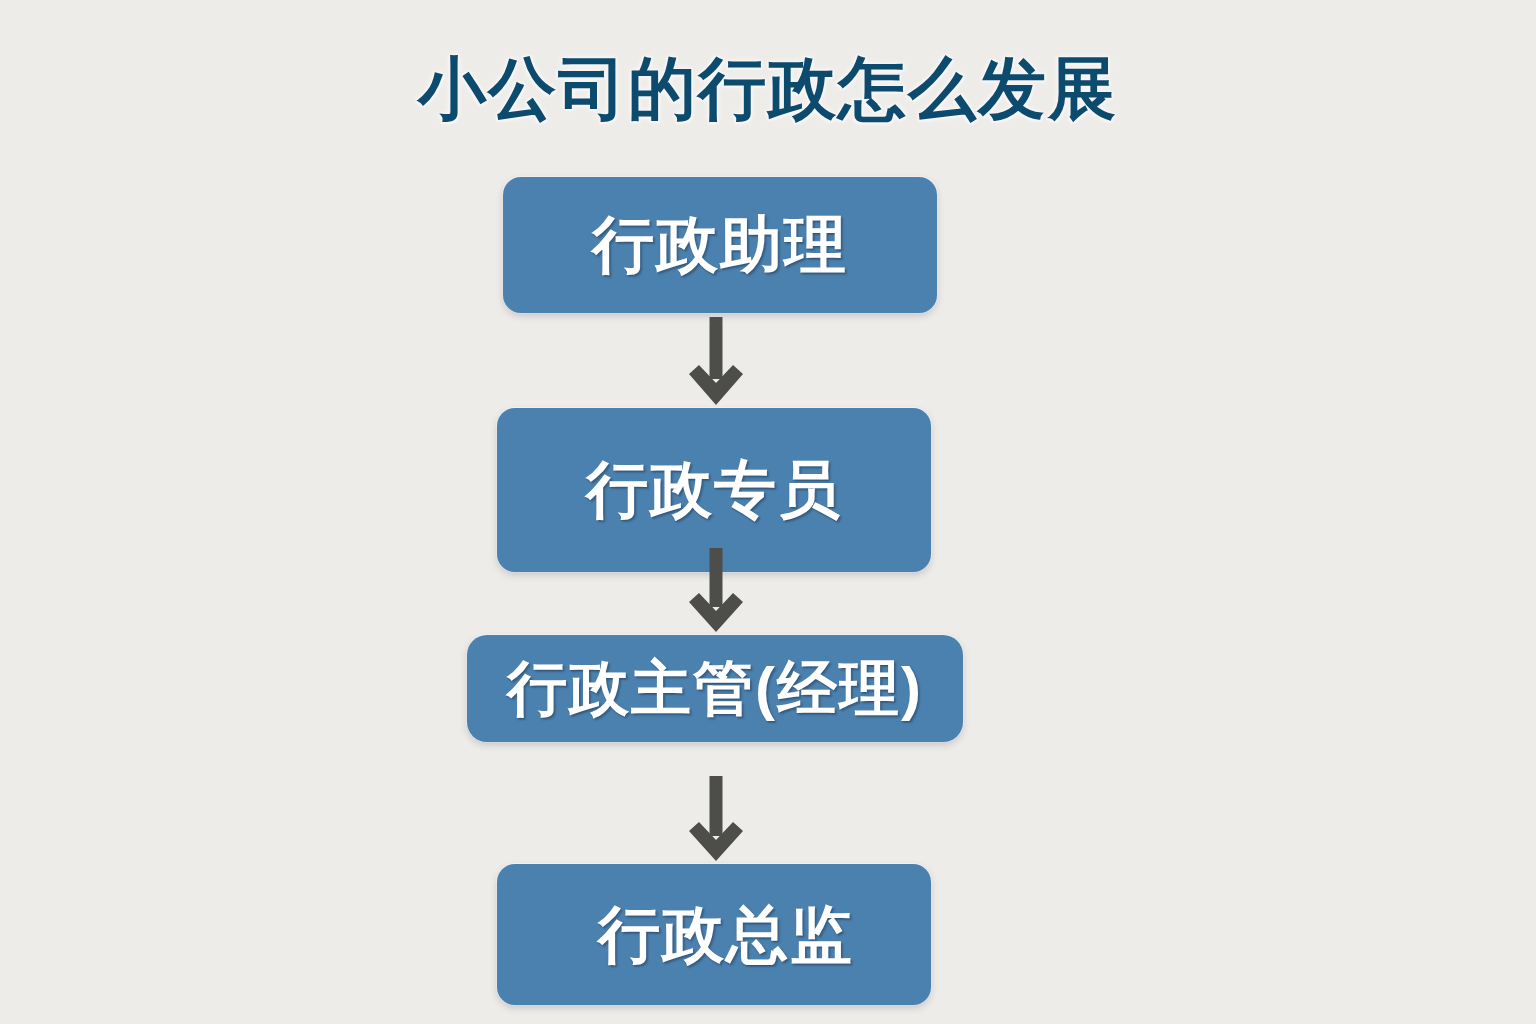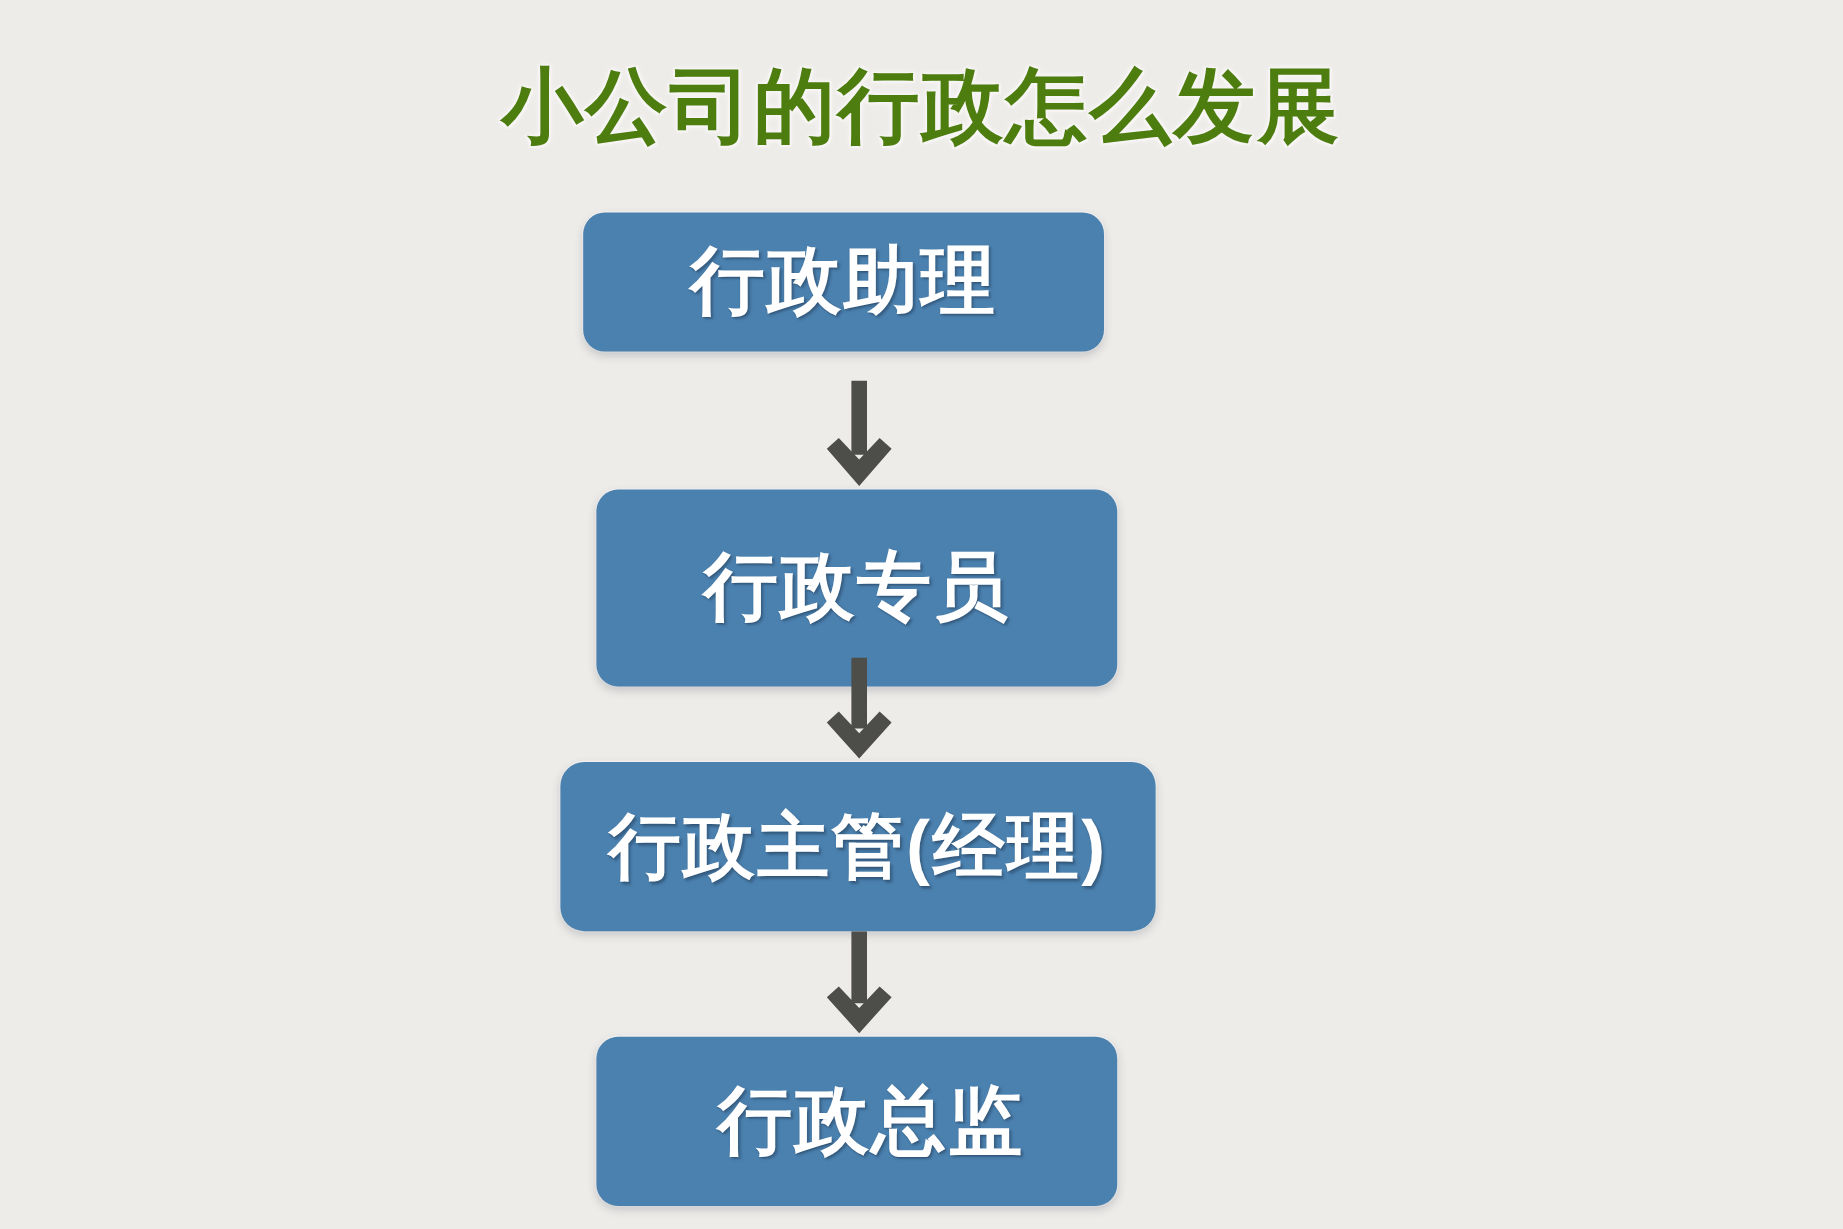--- a/index.html
+++ b/index.html
@@ -24,21 +24,21 @@
   
   .chart-title {
     position: absolute;
     top: 44px;
     left: 0;
     width: 1536px;
     text-align: center;
     font-size: 68px;
     font-weight: bold;
     letter-spacing: 2px;
-    color: #4d7c0f;
+    color: #0c4a6e;
     text-shadow:
        1.5px  1.5px 0 #f6f5f3,
       -1.5px -1.5px 0 #f6f5f3,
        1.5px -1.5px 0 #f6f5f3,
       -1.5px  1.5px 0 #f6f5f3,
        0 0 6px rgba(255,255,255,0.9);
     white-space: nowrap;
   }
 
   
@@ -60,23 +60,23 @@
     color: #ffffff;
     letter-spacing: 2px;
     white-space: nowrap;
     text-shadow:
       2px 2px 2px rgba(30, 55, 80, 0.42),
       0 1px 1px rgba(30, 55, 80, 0.30);
     line-height: 1;
   }
 
   
-  #node-0 { left: 486px; top: 177px;  width: 434px; height: 116px; }
+  #node-0 { left: 503px; top: 177px;  width: 434px; height: 136px; }
   #node-1 { left: 497px; top: 408px;  width: 434px; height: 164px; }
-  #node-2 { left: 467px; top: 635px;  width: 496px; height: 141px; border-radius: 20px; }
+  #node-2 { left: 467px; top: 635px;  width: 496px; height: 107px; border-radius: 20px; }
   #node-3 { left: 497px; top: 864px;  width: 434px; height: 141px; padding-left: 24px; }
 
   #node-2 .node-label { font-size: 60px; }
 
   
   .connector {
     position: absolute;
     left: 678px;
     width: 76px;
   }

